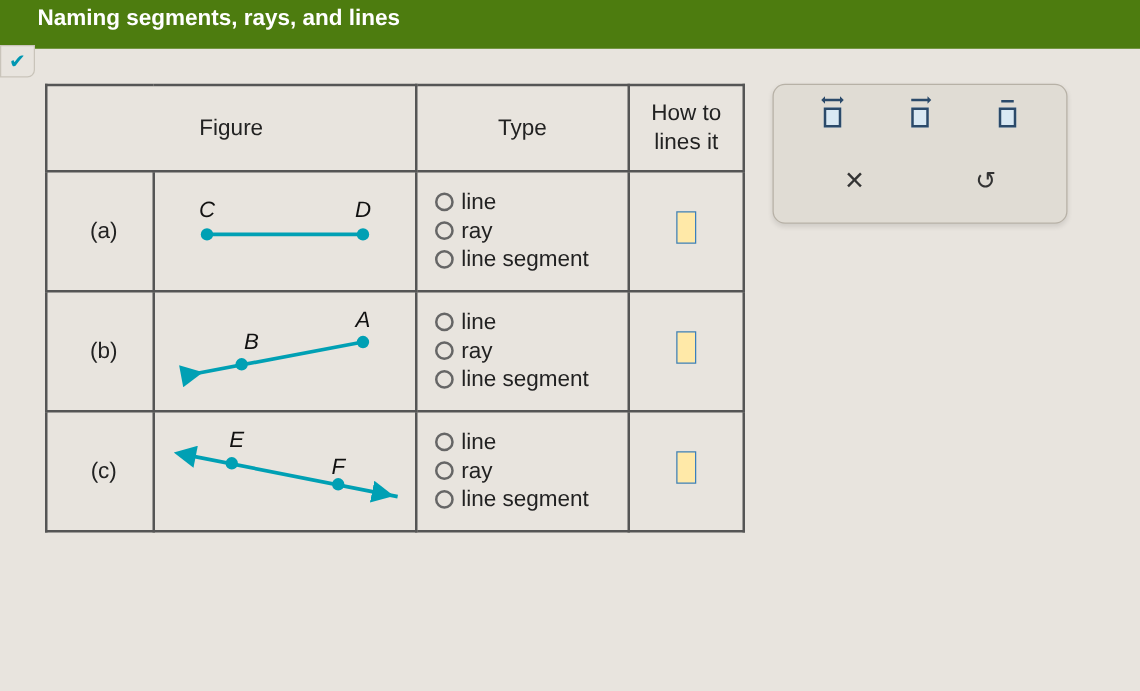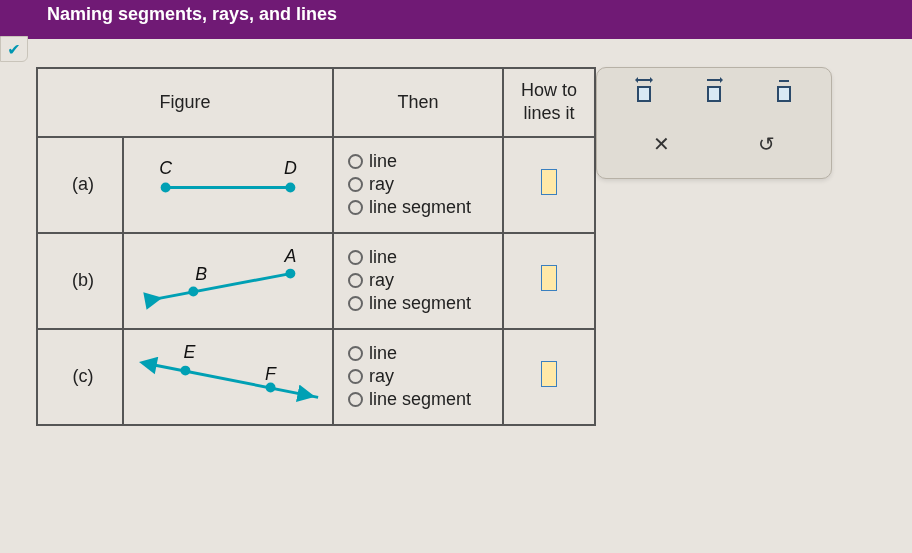--- a/index.html
+++ b/index.html
@@ -5,25 +5,25 @@
   * { box-sizing: border-box; margin: 0; padding: 0; }
   body {
     font-family: Arial, Helvetica, sans-serif;
     background: #e8e4de;
     width: 912px;
     height: 553px;
     overflow: hidden;
     position: relative;
   }
   .header {
-    background: #701a75;
+    background: #4d7c0f;
     color: #fff;
     font-weight: bold;
     font-size: 18px;
-    padding: 4px 0 14px 47px;
+    padding: 4px 0 14px 30px;
     position: relative;
   }
   .check-tab {
     position: absolute;
     left: 0;
     top: 36px;
     width: 28px;
     height: 26px;
     background: #e8e4de;
     border: 1px solid #c9c4ba;
@@ -40,21 +40,21 @@
   .prompt {
     font-size: 20px;
     color: #222;
     margin: 0 0 22px 6px;
   }
   .prompt .link {
     color: #0079a1;
     text-decoration: underline dotted;
     text-underline-offset: 3px;
   }
-  .main-row { display: flex; align-items: flex-start; }
+  .main-row { display: flex; gap: 22px; align-items: flex-start; }
   table.classify {
     border-collapse: collapse;
     margin-left: 36px;
     background: transparent;
   }
   table.classify th, table.classify td {
     border: 2px solid #555;
     vertical-align: middle;
     text-align: center;
     font-size: 18px;
@@ -134,21 +134,21 @@
   <span>✔</span>
 </div>
 
 <div class="content">
 
   <div class="main-row">
     <table class="classify">
       <tbody>
           <tr>
         <th colspan="2">Figure</th>
-        <th>Then</th>
+        <th>Type</th>
         <th style="line-height:1.3;">
           <div style="max-width:80px; margin:auto;">How to lines it</div>
         </th>
       </tr>
 
       <tr>
         <td class="rowlabel">(a)</td>
         <td class="figcell">
           <svg class="figure-svg" viewBox="0 0 210 96">
             <line x1="42" y1="50" x2="168" y2="50" stroke="#00a0b4" stroke-width="3"></line>

